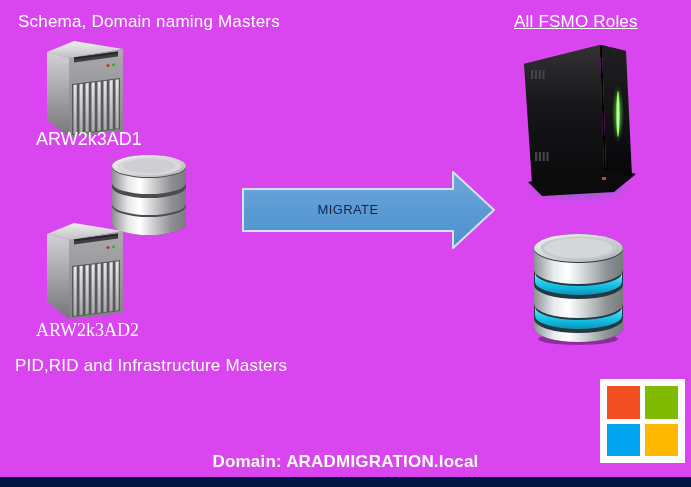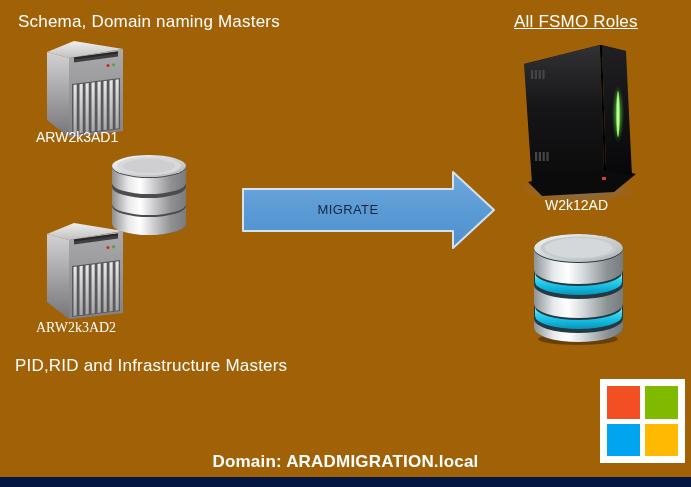--- a/index.html
+++ b/index.html
@@ -4,36 +4,36 @@
 <style>
   html,body{margin:0;padding:0;background:#000;}
   .canvas{
     position:relative;width:691px;height:487px;overflow:hidden;
     background:#04205c;
     font-family:"Liberation Sans", sans-serif;
     color:#ffffff;
   }
   .abs{position:absolute;}
   .heading{font-size:17px;font-weight:400;letter-spacing:.2px;white-space:nowrap;}
-  .srv-label{font-size:14px;font-weight:400;white-space:nowrap;}
+  .srv-label{font-size:18px;font-weight:400;text-align:center;white-space:nowrap;}
   .domain-line{font-size:17px;font-weight:700;text-align:center;letter-spacing:.2px;}
   .footer-strip{left:0;right:0;bottom:0;height:10px;background:#021843;}
   .arrow-wrap{left:241px;top:170px;width:256px;height:80px;}
   .arrow-label{position:absolute;left:0;top:20px;width:214px;height:38px;
     display:flex;align-items:center;justify-content:center;
     font-size:13px;font-weight:400;color:#15263e;letter-spacing:.4px;}
   .ms-logo{left:600px;top:379px;width:85px;height:84px;background:#ffffff;
     display:grid;grid-template-columns:1fr 1fr;grid-template-rows:1fr 1fr;
     gap:5px;padding:7px;box-sizing:border-box;}
   .ms-sq{width:100%;height:100%;}
 </style>
 </head>
 <body>
 
-<div class="canvas" style="background: #a16207;">
+<div class="canvas" style="background: #d946ef;">
 
   <div class="abs heading" style="left:18px;top:12px;">Schema, Domain naming Masters</div>
 
   <div class="abs" style="left:46px;top:38px;width:78px;height:102px;">
     <svg width="78" height="102" viewBox="0 0 78 102">
       <defs>
         <linearGradient id="tTop" x1="0" y1="0" x2="0" y2="1">
           <stop offset="0" stop-color="#efefef"></stop>
             <stop offset="1" stop-color="#c0c0c2"></stop>
         </linearGradient>
@@ -175,21 +175,20 @@
       </g>
       <g fill="#454548">
         <rect x="19" y="112" width="2.2" height="9"></rect>
           <rect x="22.8" y="112" width="2.2" height="9"></rect>
         <rect x="26.6" y="112" width="2.2" height="9"></rect>
           <rect x="30.4" y="112" width="2.2" height="9"></rect>
       </g>
       <rect x="86" y="137" width="4" height="3" fill="#d43e2a"></rect>
     </svg>
   </div>
-  <div class="abs srv-label" style="left:545px;top:197px;width:90px;">W2k12AD</div>
 
   <div class="abs" style="left:532px;top:232px;width:93px;height:114px;">
     <svg width="93" height="114" viewBox="0 0 93 114">
       <defs>
         <linearGradient id="metalH2" x1="0" y1="0" x2="1" y2="0">
           <stop offset="0" stop-color="#8d9294"></stop>
             <stop offset="0.22" stop-color="#e6eaec"></stop>
           <stop offset="0.38" stop-color="#ffffff"></stop>
             <stop offset="0.58" stop-color="#cdd3d5"></stop>
           <stop offset="0.82" stop-color="#8d9294"></stop>

